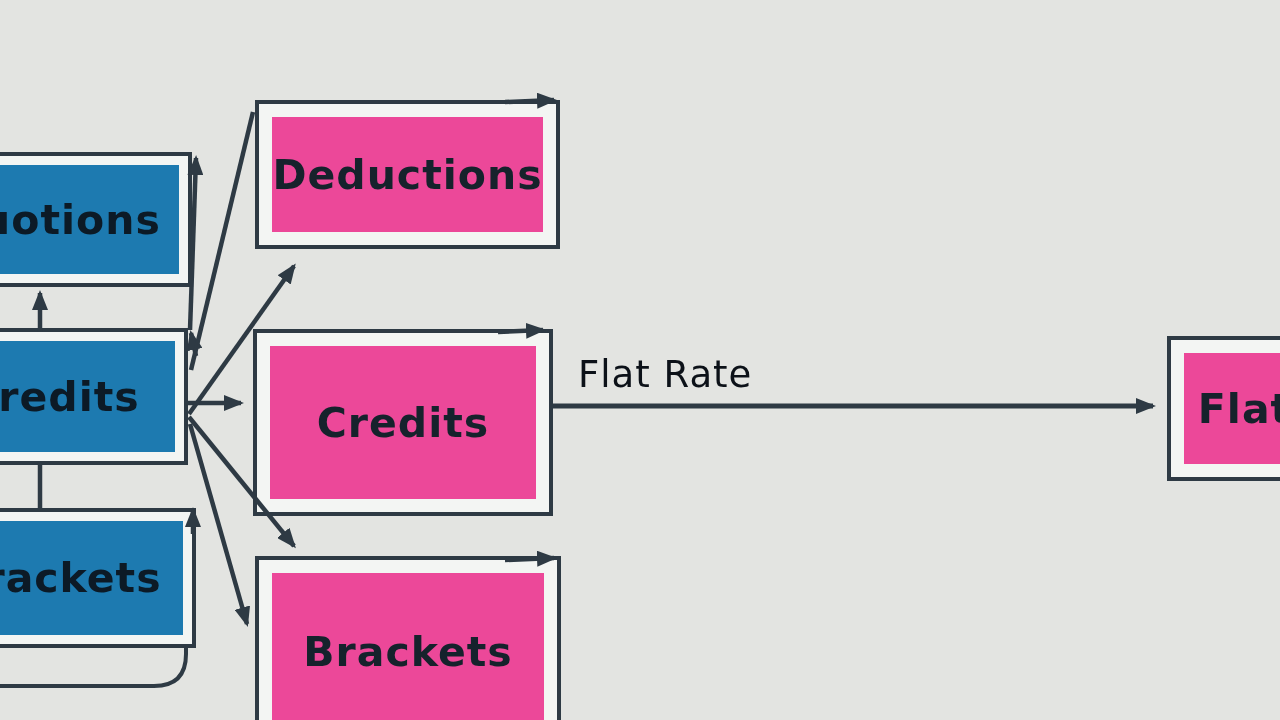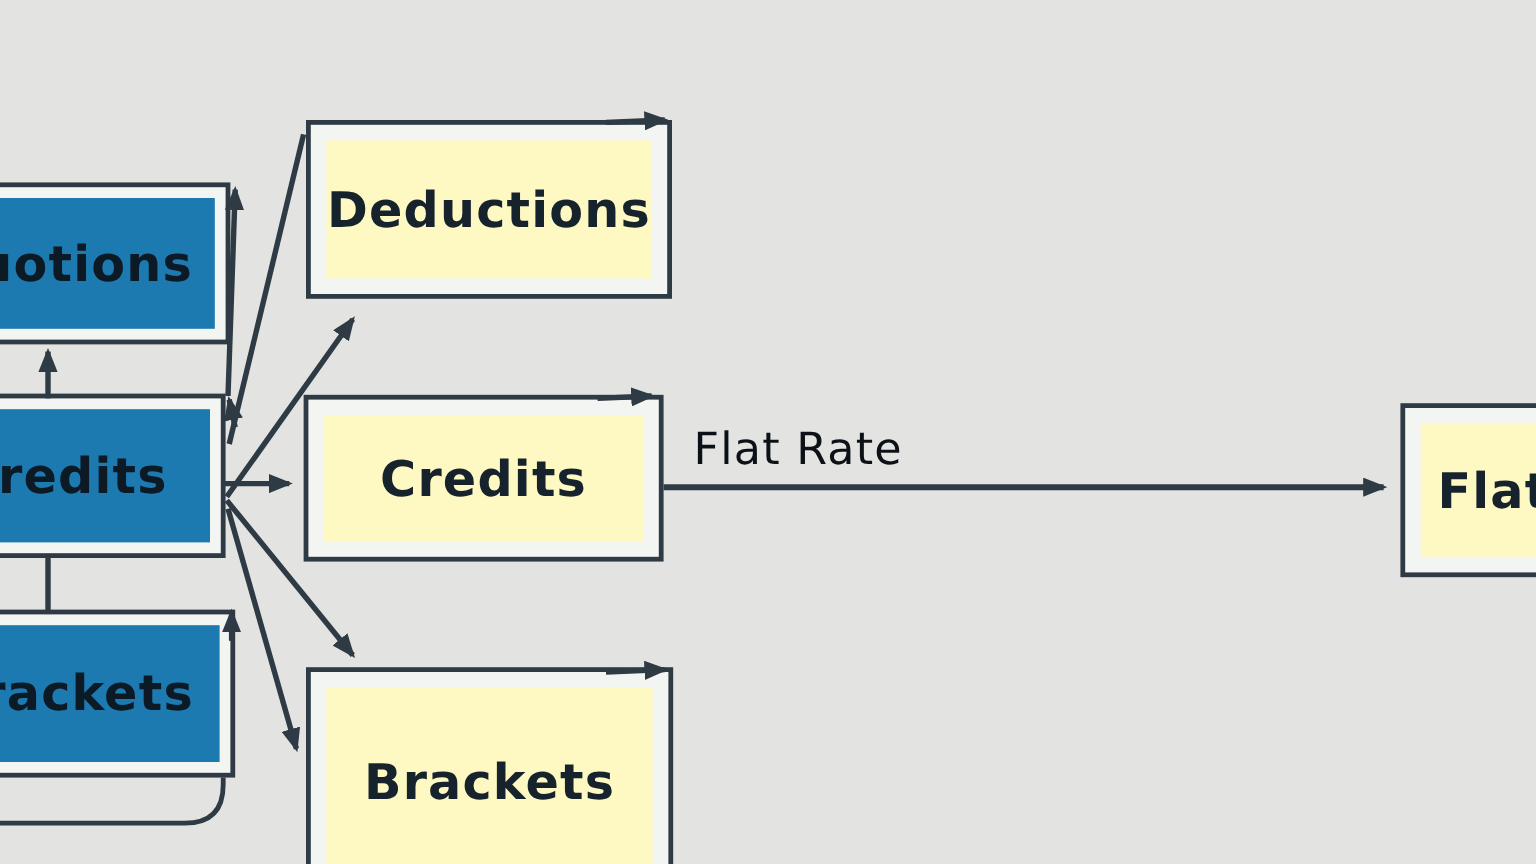--- a/index.html
+++ b/index.html
@@ -26,32 +26,32 @@
   }
   .node.dark{padding:9px;}
   .node.dark .node-fill{
     background:#1d7ab0;
     color:#0c1a26;
     font-size:41px;
     letter-spacing:1px;
   }
   .node.light{padding:13px;}
   .node.light .node-fill{
-    background:#fef9c3;
+    background:#ec4899;
     color:#16222c;
     font-size:41px;
     letter-spacing:1px;
   }
   
   #node-quotions {left:-50px; top:152px; width:242px; height:135px;}
   #node-credits-left {left:-50px; top:328px; width:238px; height:137px;}
   #node-brackets-left{left:-50px; top:508px; width:246px; height:140px;}
   
   #node-deductions{left:255px; top:100px; width:305px; height:149px;}
-  #node-credits  {left:253px; top:329px; width:300px; height:139px;}
+  #node-credits  {left:253px; top:329px; width:300px; height:187px;}
   #node-brackets {left:255px; top:556px; width:306px; height:192px;}
   
   #node-flat     {left:1167px; top:336px; width:155px; height:145px;}
   #svg-overlay{
     position:absolute;
     left:0;top:0;width:1280px;height:720px;
     pointer-events:none;
   }
   #edge-label-flat-rate{
     position:absolute;

